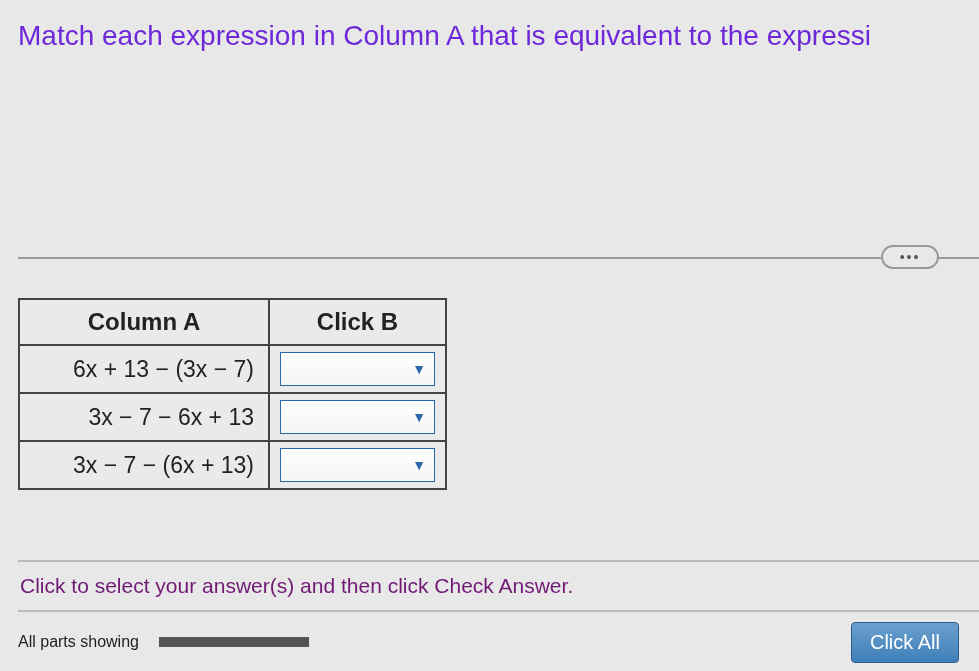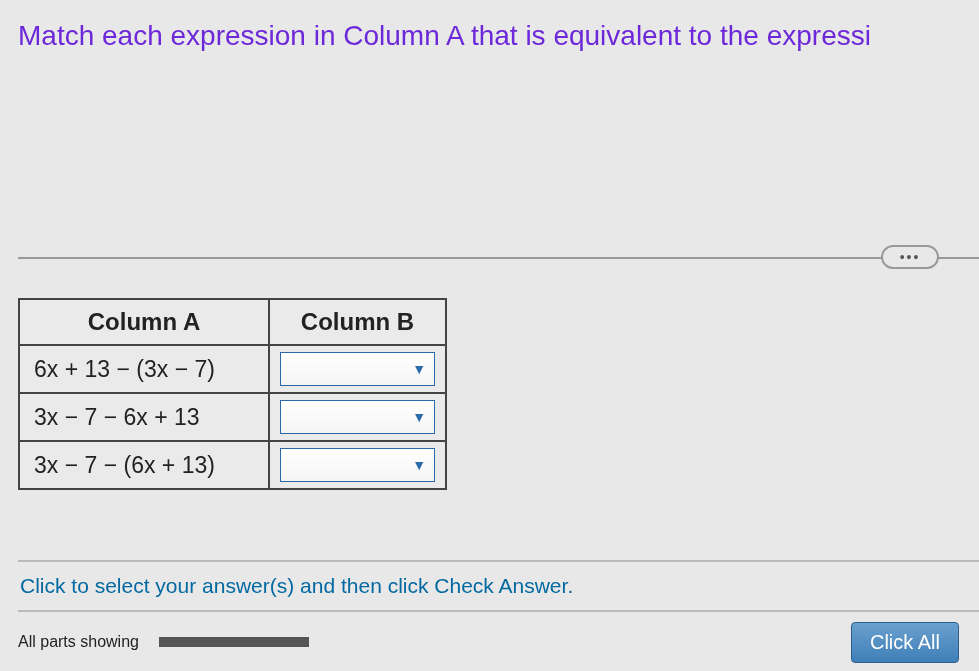--- a/index.html
+++ b/index.html
@@ -72,21 +72,21 @@
     table.match td {
       border: 2px solid #444;
       padding: 6px 10px;
       font-size: 23px;
       text-align: center;
       background: #eaeaea;
       color: #222;
       vertical-align: middle;
     }
     table.match td.expr {
-      text-align: left;
+      text-align: right;
       padding: 4px 14px;
       white-space: nowrap;
       min-width: 250px;
     }
     .dropdown {
       width: 155px;
       height: 34px;
       border: 1px solid #2a6aa8;
       background: linear-gradient(#ffffff, #f5f5f5);
       display: flex;
@@ -101,21 +101,21 @@
     }
     .prompt-row {
       position: absolute;
       top: 560px;
       left: 18px;
       right: 0;
       border-top: 2px solid #bbb;
       border-bottom: 2px solid #bbb;
       padding: 12px 0 12px 2px;
       font-size: 21px;
-      color: #0369a1;
+      color: #701a75;
     }
     .bottom-bar {
       position: absolute;
       top: 622px;
       left: 18px;
       right: 20px;
       display: flex;
       align-items: center;
       justify-content: space-between;
       height: 40px;
@@ -153,21 +153,21 @@
   <div class="divider-wrap">
     <hr class="divider-line">
     <div class="ellipsis-pill">•••</div>
   </div>
 
   <div class="table-wrap">
     <table class="match">
       <thead>
         <tr>
           <th>Column A</th>
-          <th>Column B</th>
+          <th>Click B</th>
         </tr>
       </thead>
       <tbody>
         <tr>
           <td class="expr">6x + 13 − (3x − 7)</td>
           <td>
             <div class="dropdown">
               <span class="tri">▼</span>
             </div>
           </td>

